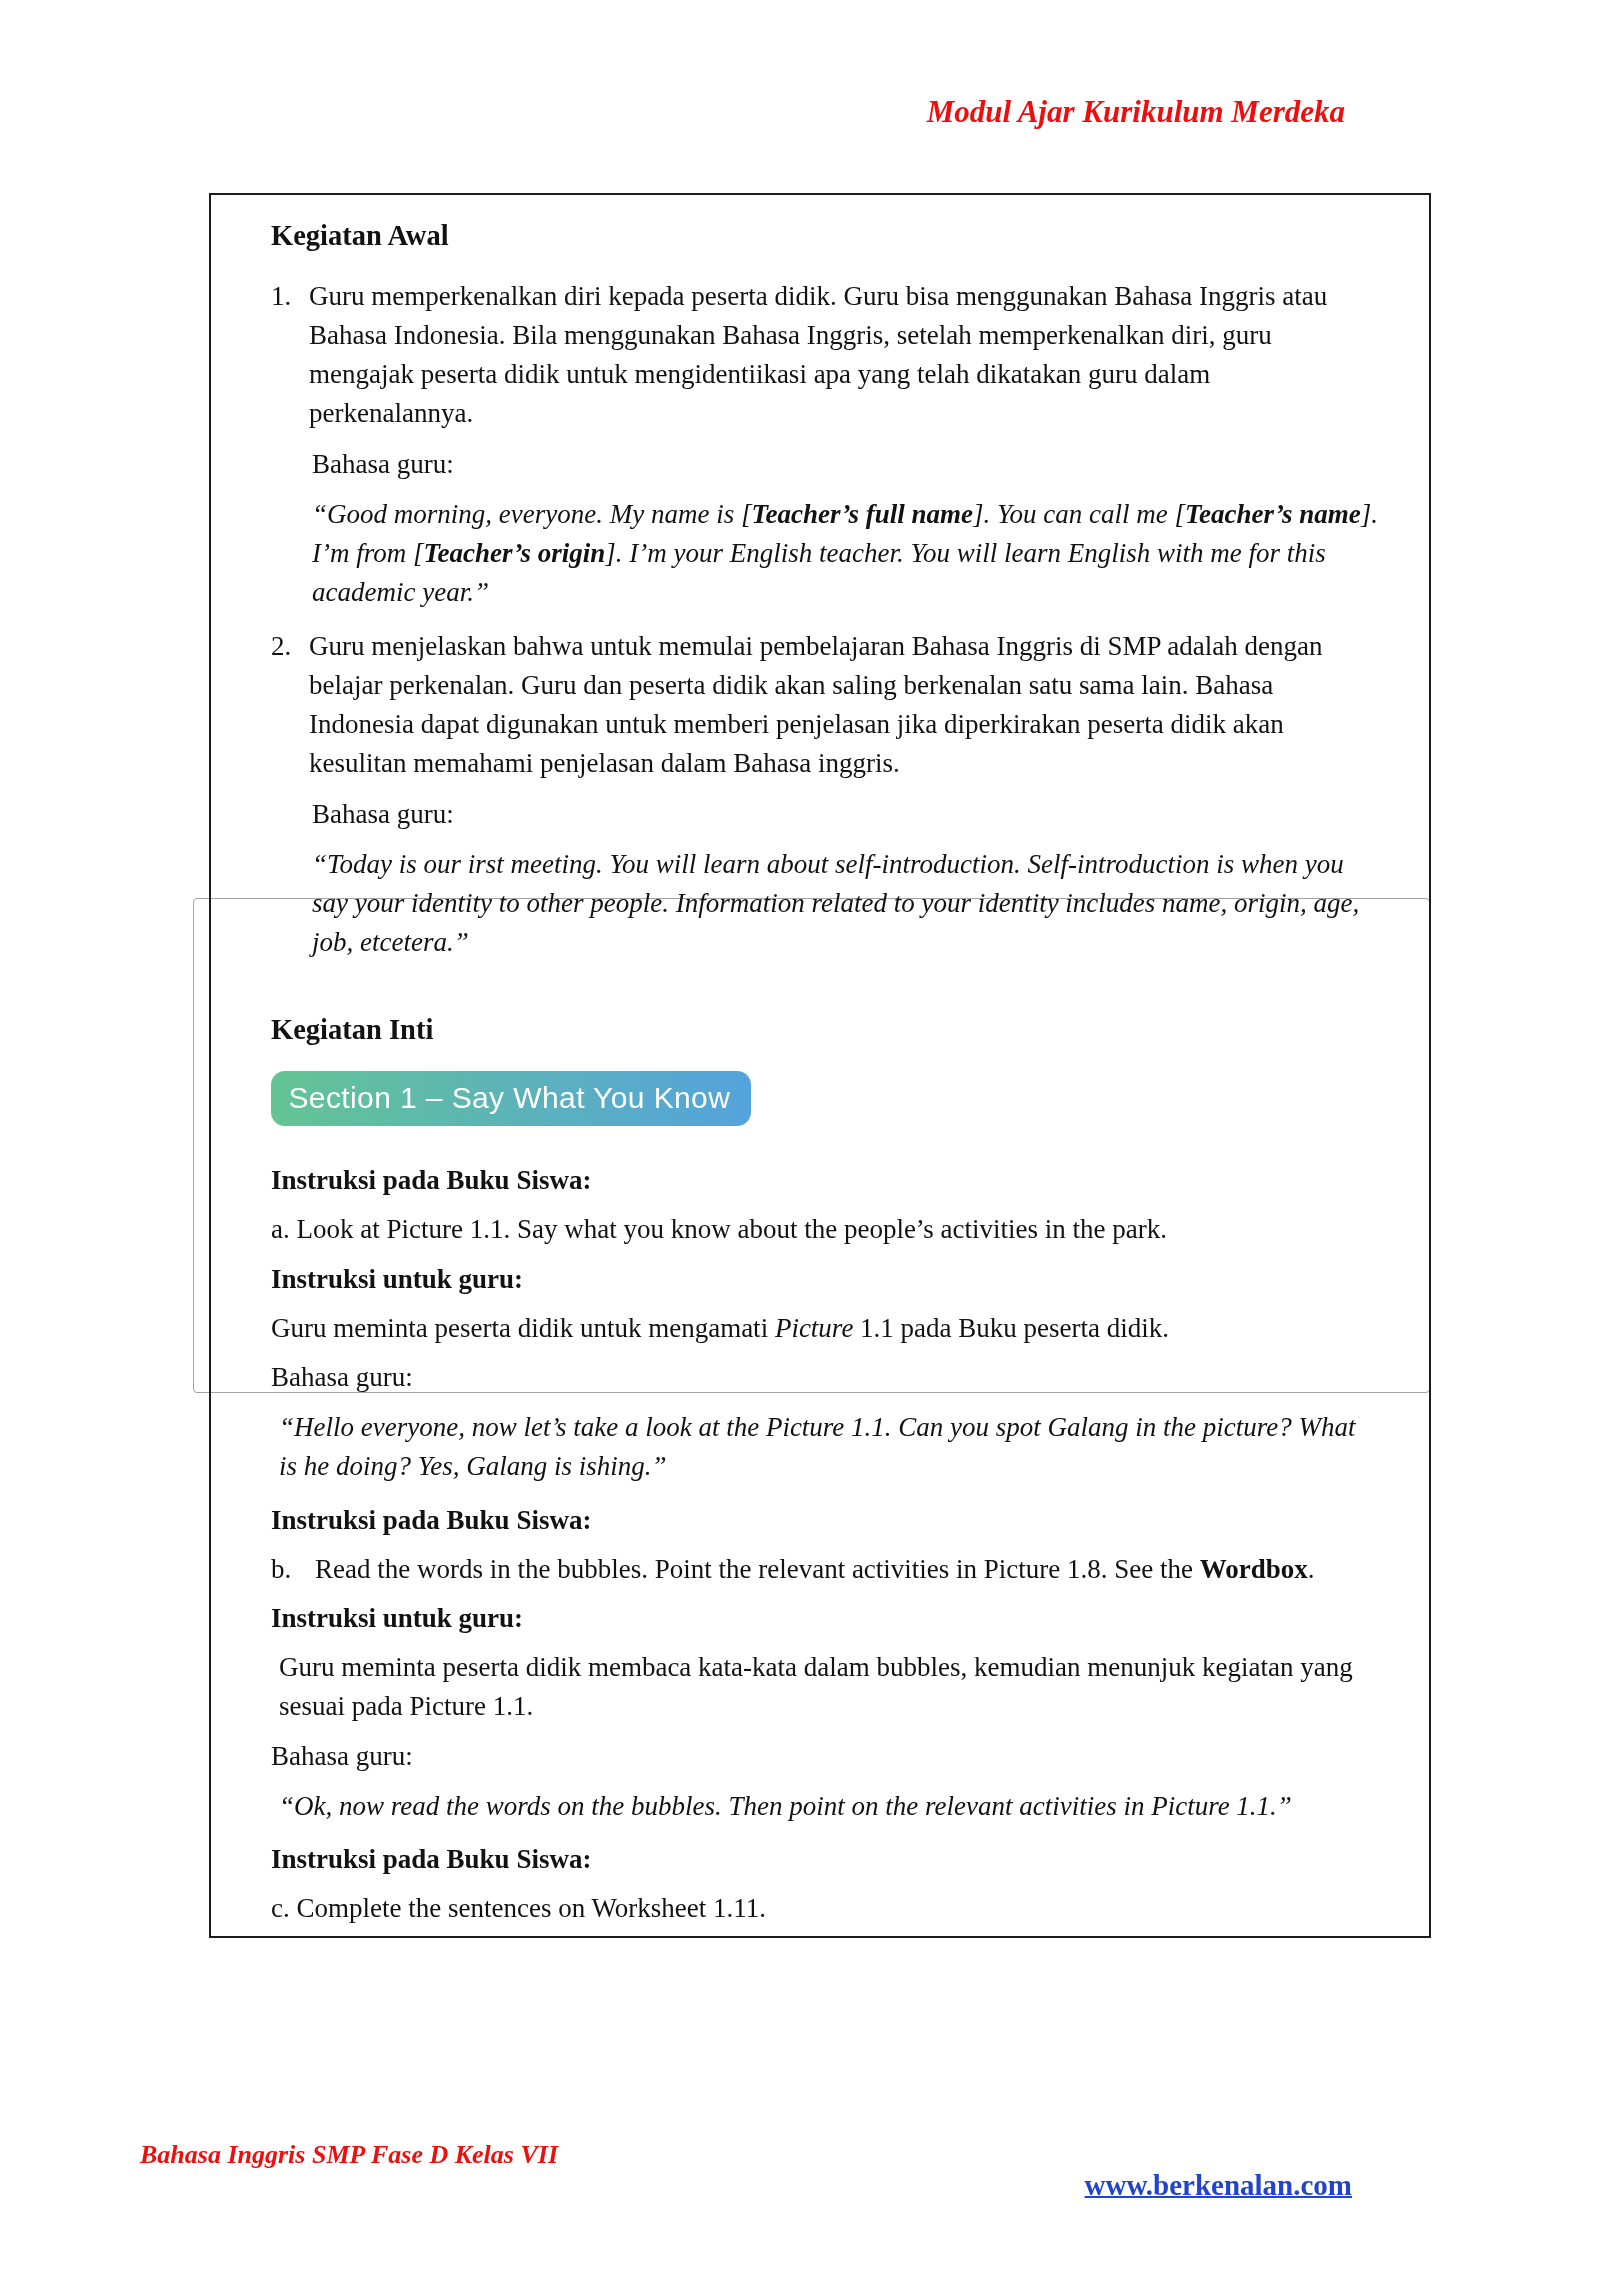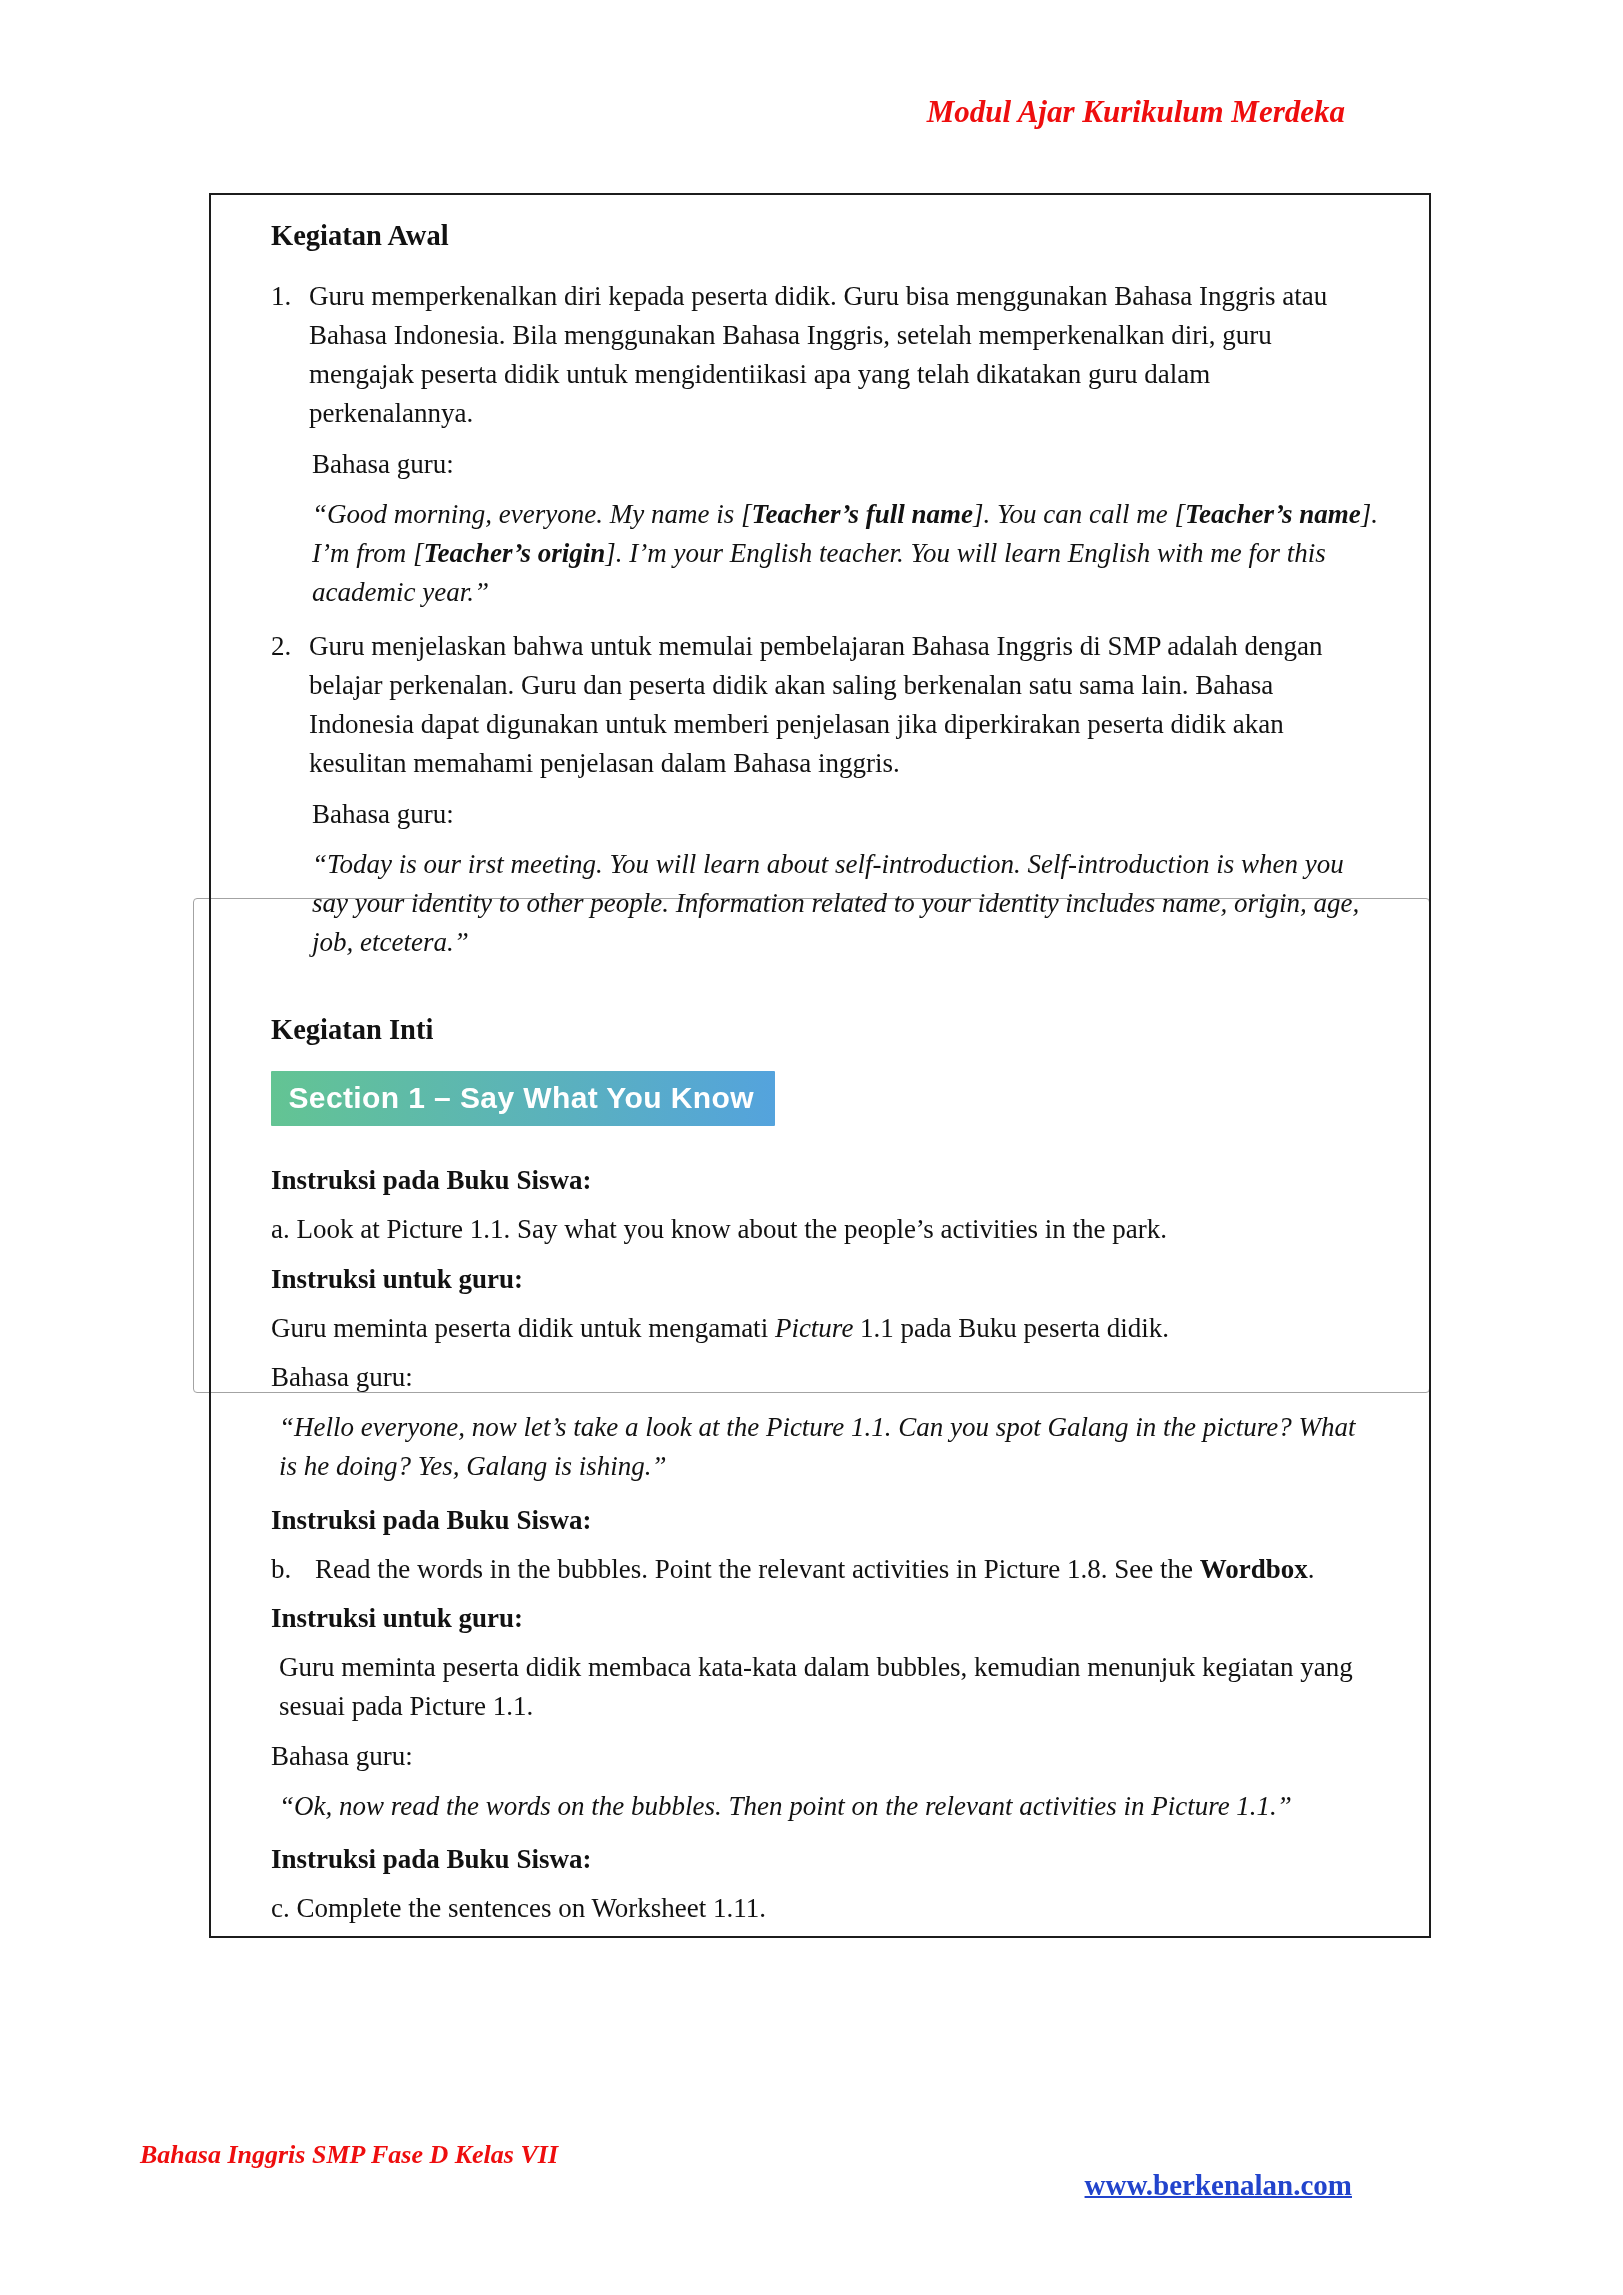--- a/index.html
+++ b/index.html
@@ -54,25 +54,25 @@
   .indent-sm{margin-left:8px;}
   .label-line{margin-bottom:11px;}
   .quote{
     font-style:italic;
     margin-bottom:14.3px;
   }
   .badge{
     display:inline-block;
     margin:0 0 35px 0;
     padding:7.1px 20.6px 8.7px 17.4px;
-    border-radius:1px;
+    border-radius:14px;
     background:linear-gradient(90deg,#63c493 0%,#54a3dd 100%);
     color:#ffffff;
     font-family:"Liberation Sans", sans-serif;
-    font-weight:bold;
+    font-weight:normal;
     font-size:30px;
     letter-spacing:0.4px;
   }
   .instr-label{
     font-weight:bold;
     margin-bottom:10.3px;
   }
   .para{margin-bottom:10.3px;}
   .b-item{display:flex;margin-bottom:10.3px;}
   .b-num{flex:0 0 44px;}

